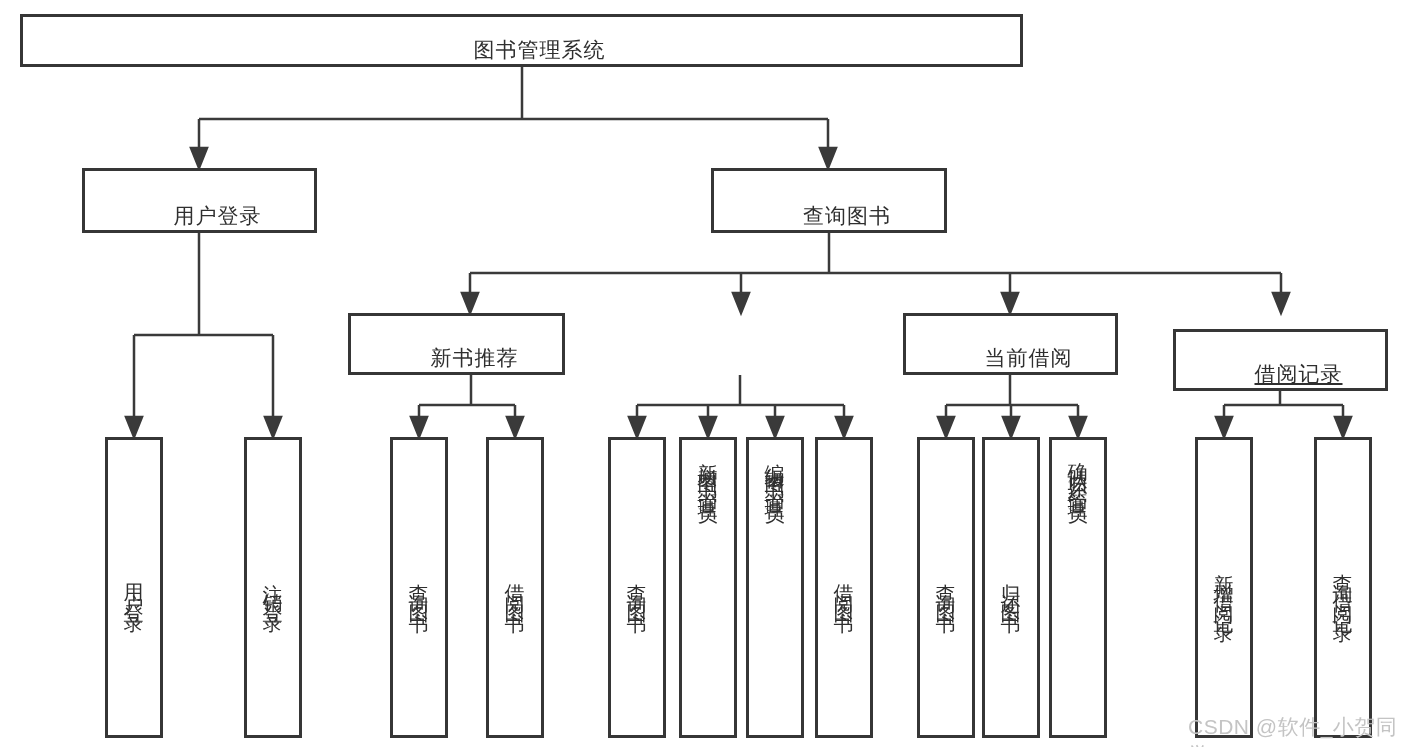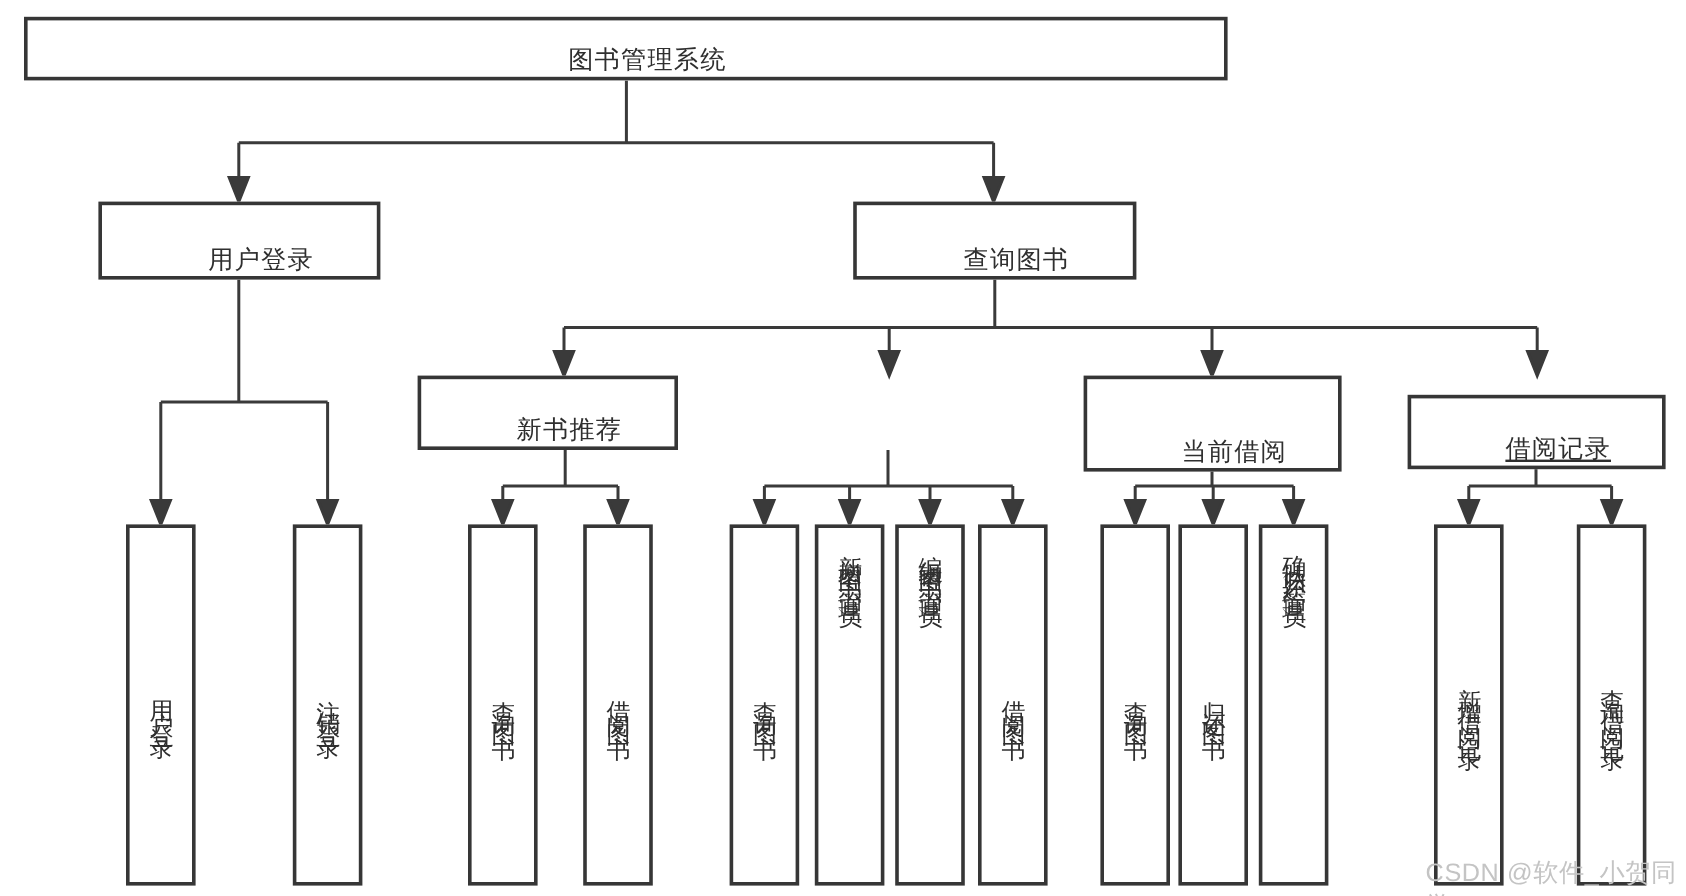--- a/index.html
+++ b/index.html
@@ -86,21 +86,21 @@
   <div class="node" style="left:82px;top:168px;width:235px;height:65px;">
     <span>用户登录</span>
   </div>
   <div class="node" style="left:711px;top:168px;width:236px;height:65px;">
     <span>查询图书</span>
   </div>
 
   <div class="node" style="left:348px;top:313px;width:217px;height:62px;">
     <span>新书推荐</span>
   </div>
-  <div class="node" style="left:903px;top:313px;width:215px;height:80px;">
+  <div class="node" style="left:903px;top:313px;width:215px;height:62px;">
     <span>当前借阅</span>
   </div>
   <div class="node" style="left:1173px;top:329px;width:215px;height:62px;text-decoration:underline;">
     <span>借阅记录</span>
   </div>
 
   <div class="leaf" style="left:105px;">
     <span class="vtext">用户登录</span>
   </div>
   <div class="leaf" style="left:244px;">

